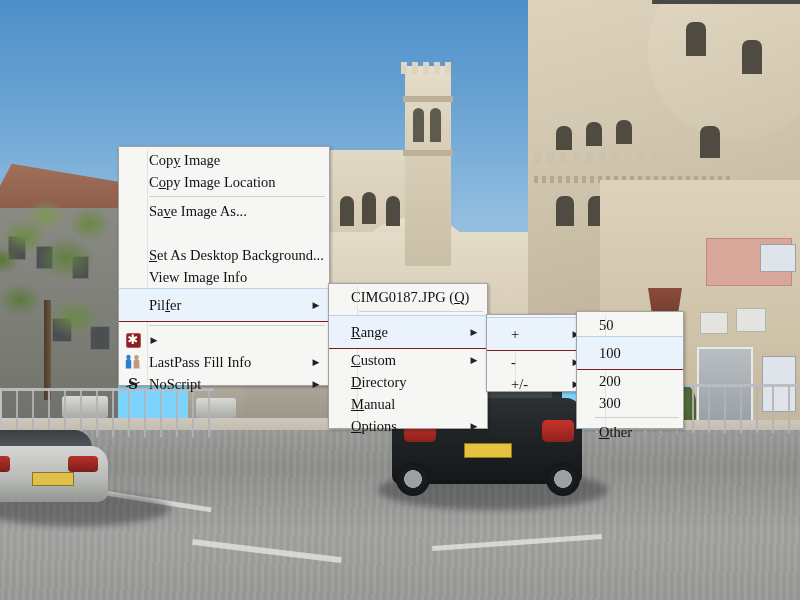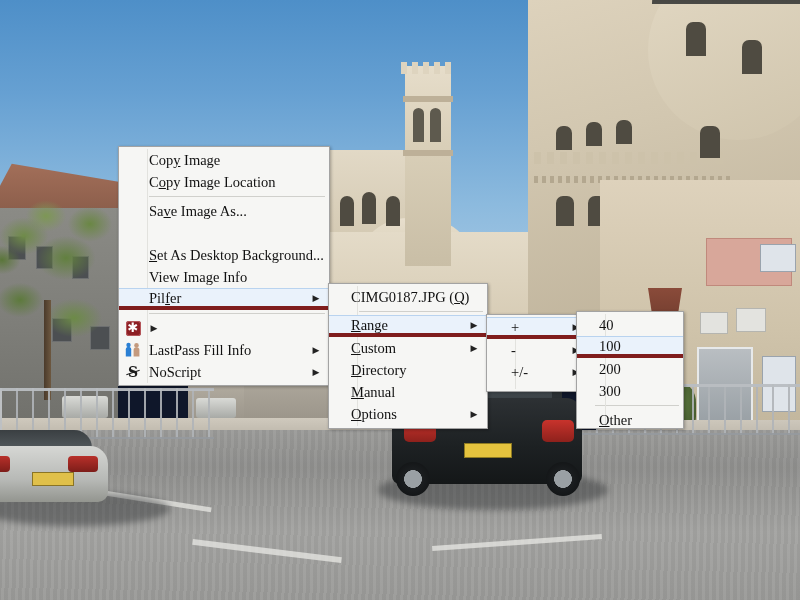--- a/index.html
+++ b/index.html
@@ -9,21 +9,21 @@
     height: 600px;
     overflow: hidden;
     font-family: "Liberation Serif", serif;
   }
 
   #stage {
     position: relative;
     width: 800px;
     height: 600px;
     overflow: hidden;
-    background: #0f172a;
+    background: #7dd3fc;
     text-decoration: underline;
   }
 
   
   .photo { position: absolute; inset: 0; overflow: hidden; }
 
   .sky {
     position: absolute; left: 0; top: 0; width: 800px; height: 330px;
     background: linear-gradient(180deg, #4e8fc8 0%, #66a0d2 28%, #8cbade 62%, #b4d0e6 100%);
   }
@@ -307,22 +307,22 @@
 
   .menu .sep {
     height: 1px;
     background: #d0d0cc;
     margin: 3px 4px 3px 30px;
   }
 
   .menu .row.hl {
     background: #eaf2fb;
     border-top: 1px solid #b9d3ef;
-    border-bottom: 4px solid #7f1d1d;
-    height: 22px;
+    border-bottom: 1px solid #7f1d1d;
+    height: 34px;
     box-sizing: border-box;
   }
 
   .menu .row .lbl u { text-decoration: underline; }
 
   
   #menu-main   { left: 118px; top: 146px;  width: 212px; height: 240px; }
   #menu-pilfer { left: 328px; top: 283px;  width: 160px; height: 146px; }
   #menu-range  { left: 486px; top: 314px;  width: 104px; height: 78px;  }
   #menu-plus   { left: 576px; top: 311px;  width: 108px; height: 118px; }
@@ -591,21 +591,21 @@
     <div class="row">
       <span class="lbl">+/-</span>
       <span class="arrow">▶</span>
     </div>
   </div>
 
   <div class="menu" id="menu-plus">
     <div class="gutter-rule"></div>
 
     <div class="row">
-      <span class="lbl">40</span>
+      <span class="lbl">50</span>
       <span class="arrow"></span>
     </div>
 
     <div class="row hl">
       <span class="lbl">100</span>
       <span class="arrow"></span>
     </div>
 
     <div class="row">
       <span class="lbl">200</span>

